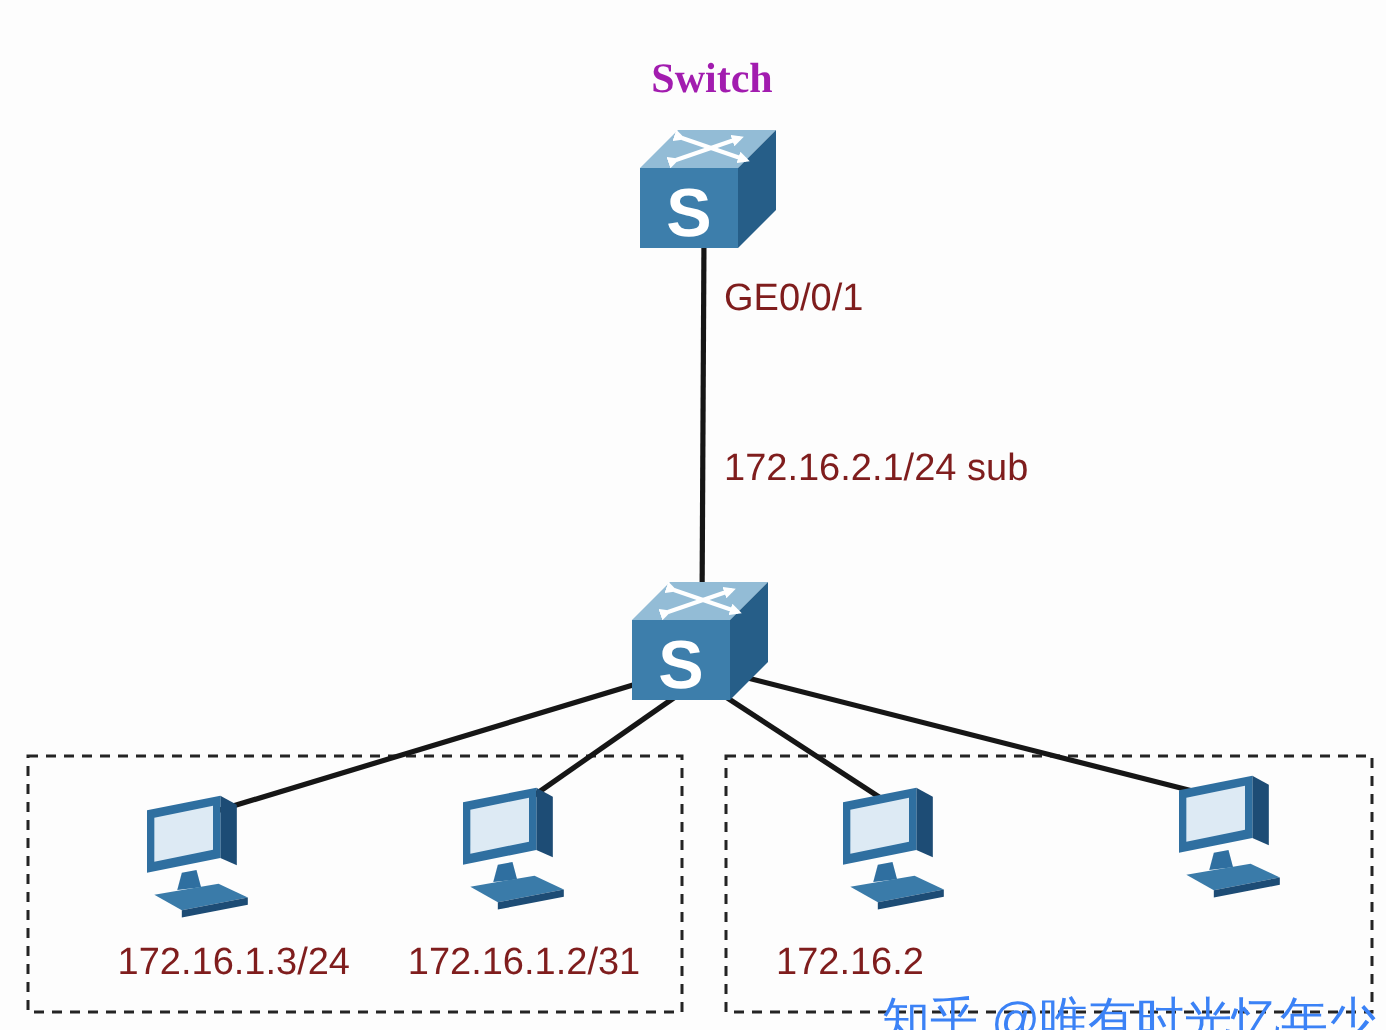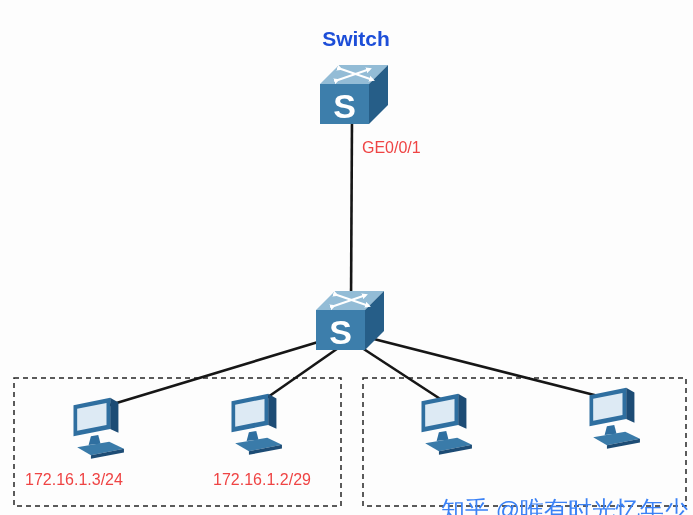--- a/index.html
+++ b/index.html
@@ -10,25 +10,25 @@
     height: 515px;
     background: #fdfdfd;
     font-family: "Liberation Sans", "DejaVu Sans", sans-serif;
     overflow: hidden;
   }
   .svg-layer { position: absolute; left: 0; top: 0; }
   .diagram-title {
     position: absolute;
     left: 296px; top: 27px; width: 120px;
     text-align: center;
-    font-size: 21px; font-weight: bold; color: #1d4ed8;
+    font-size: 21px; font-weight: bold; color: #a21caf; font-family: Liberation Serif, serif;
   }
   .label {
     position: absolute;
-    font-size: 16px; color: #ef4444;
+    font-size: 19px; color: #7f1d1d;
     white-space: nowrap;
   }
   .link-label { left: 362px; }
   .pc-label { top: 471px; }
   .watermark {
     position: absolute;
     top: 494px; right: 5px;
     font-size: 24px; color: #3b82f6;
     white-space: nowrap;
   }
@@ -78,19 +78,21 @@
 
     <use href="#sym-pc" x="68" y="396" width="66" height="66"></use>
     <use href="#sym-pc" x="226" y="392" width="66" height="66"></use>
     <use href="#sym-pc" x="416" y="392" width="66" height="66"></use>
     <use href="#sym-pc" x="584" y="386" width="66" height="66"></use>
   </svg>
 
   <div class="diagram-title">Switch</div>
 
   <div class="label link-label" style="top:139px">GE0/0/1</div>
+  <div class="label link-label" style="top:224px">172.16.2.1/24 sub</div>
 
-  <div class="label pc-label" style="left:25px; width:150px; text-align:left">172.16.1.3/24</div>
-  <div class="label pc-label" style="left:187px; width:150px; text-align:center">172.16.1.2/29</div>
+  <div class="label pc-label" style="left:25px; width:150px; text-align:right">172.16.1.3/24</div>
+  <div class="label pc-label" style="left:187px; width:150px; text-align:center">172.16.1.2/31</div>
+  <div class="label pc-label" style="left:388px">172.16.2</div>
   <div class="label pc-label" style="left:560px"></div>
 
   <div class="watermark">知乎 @唯有时光忆年少</div>
 </div>
 
 </body></html>

